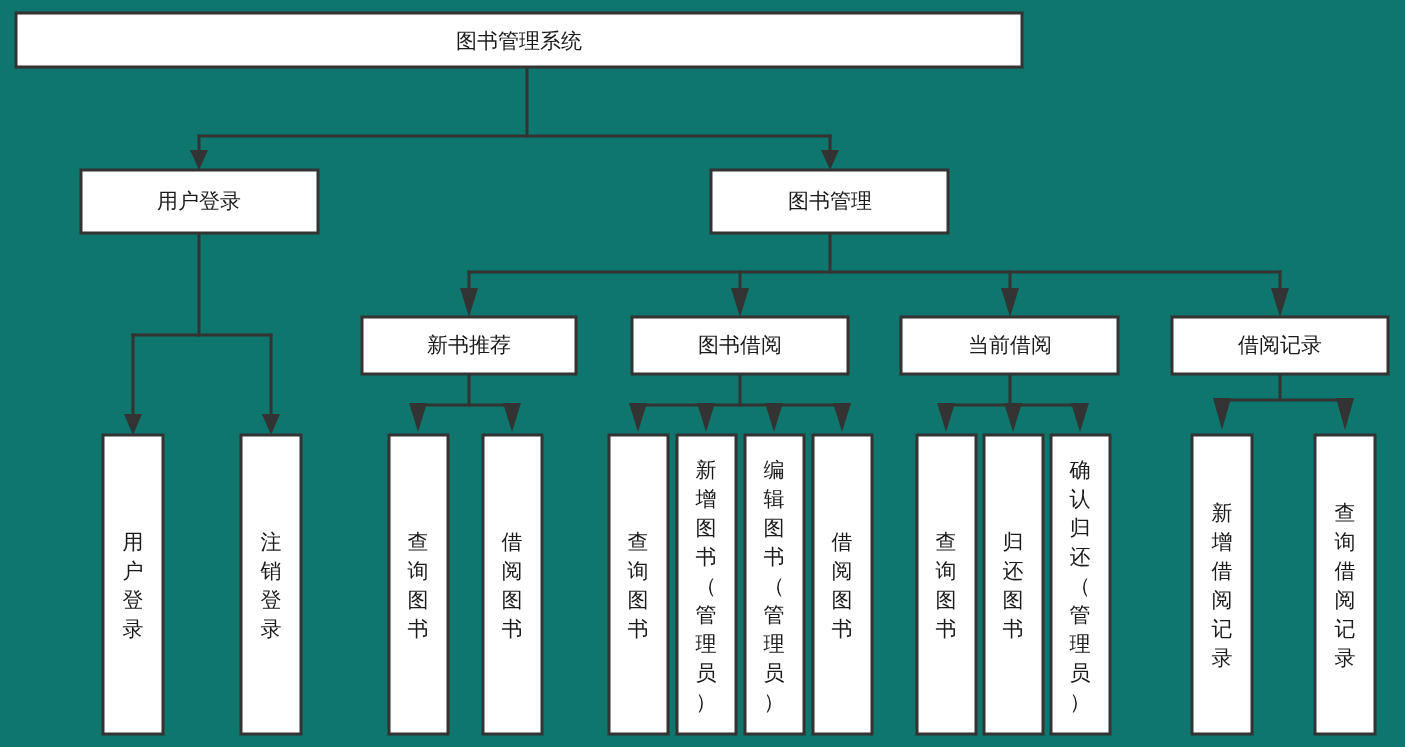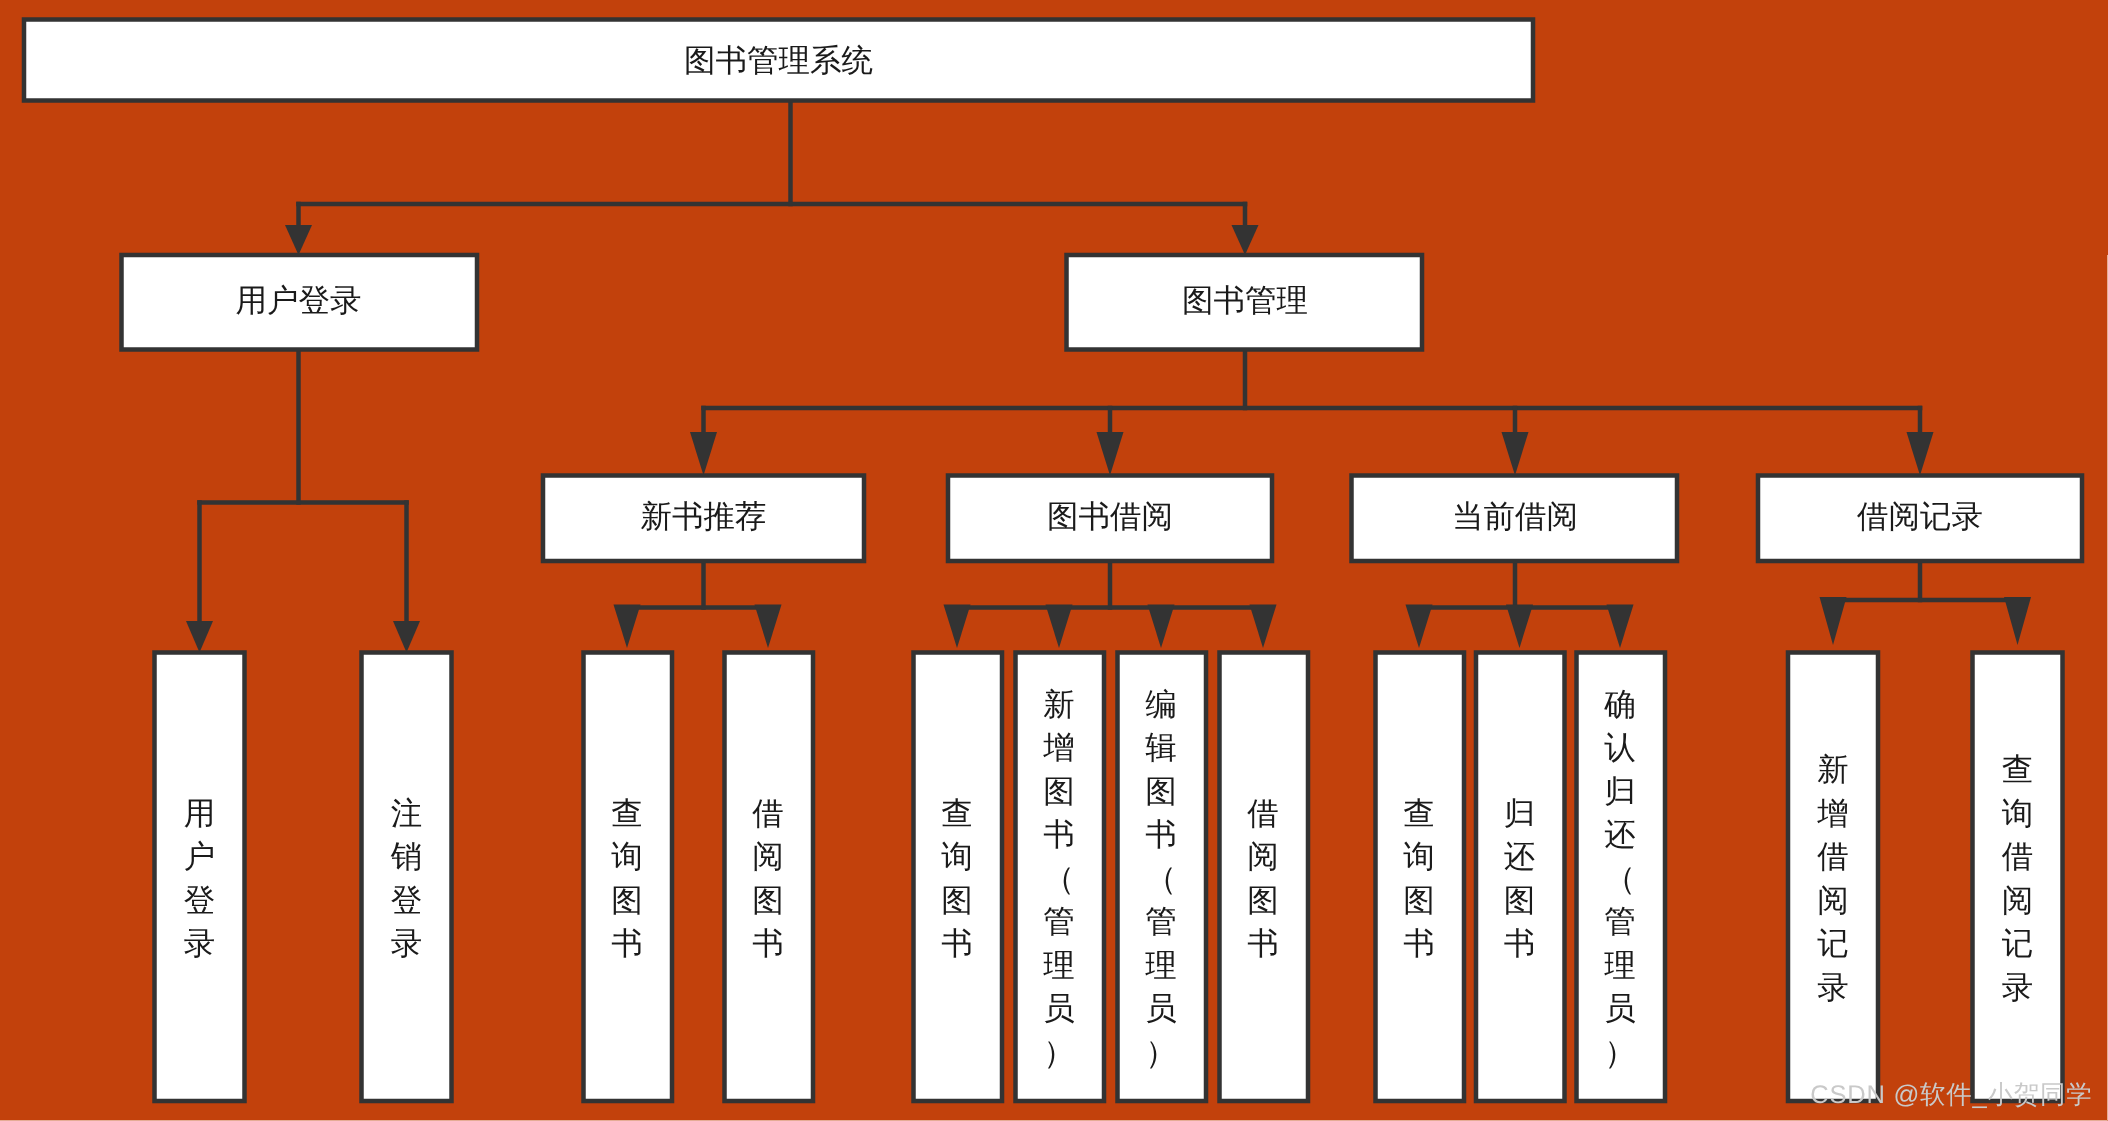--- a/index.html
+++ b/index.html
@@ -8,21 +8,21 @@
     padding: 0;
     background: #ffffff;
   }
   body {
     font-family: "Liberation Sans", "DejaVu Sans", sans-serif;
   }
   #diagram-root {
     position: relative;
     width: 1405px;
     height: 747px;
-    background: #c2410c;
+    background: #0f766e;
     overflow: hidden;
   }
   svg.flow {
     position: absolute;
     left: 0;
     top: 0;
     width: 1405px;
     height: 747px;
     display: block;
   }
@@ -205,14 +205,13 @@
       <rect class="node-rect" x="1192" y="435" width="60" height="299"></rect>
       <text class="node-label-v" x="1222" y="0"><tspan x="1222" y="520.12">新</tspan><tspan x="1222" y="549.12">增</tspan><tspan x="1222" y="578.12">借</tspan><tspan x="1222" y="607.12">阅</tspan><tspan x="1222" y="636.12">记</tspan><tspan x="1222" y="665.12">录</tspan></text>
     </g>
     <g>
       <rect class="node-rect" x="1315" y="435" width="60" height="299"></rect>
       <text class="node-label-v" x="1345" y="0"><tspan x="1345" y="520.12">查</tspan><tspan x="1345" y="549.12">询</tspan><tspan x="1345" y="578.12">借</tspan><tspan x="1345" y="607.12">阅</tspan><tspan x="1345" y="636.12">记</tspan><tspan x="1345" y="665.12">录</tspan></text>
     </g>
 
   </svg>
 
-  <div class="watermark">CSDN @软件_小贺同学</div>
 </div>
 
 </body></html>

